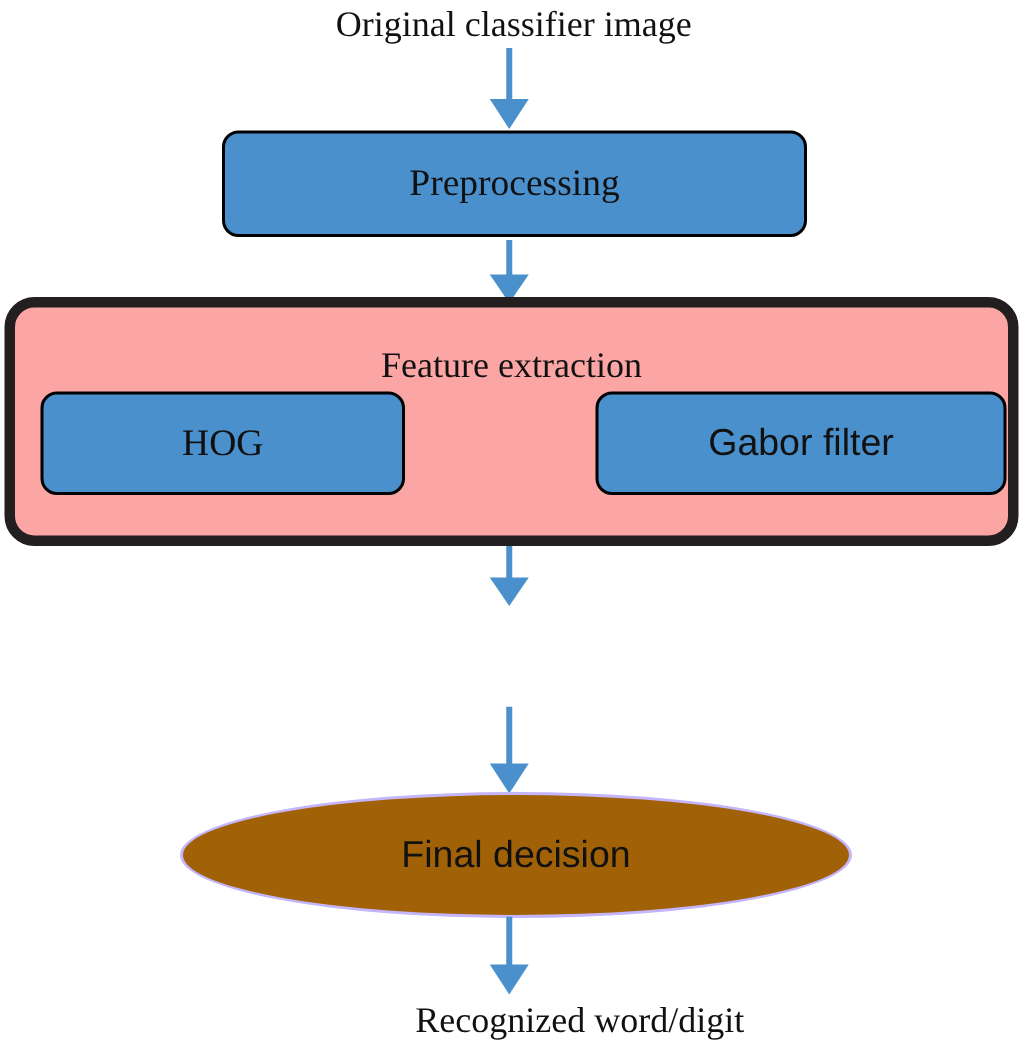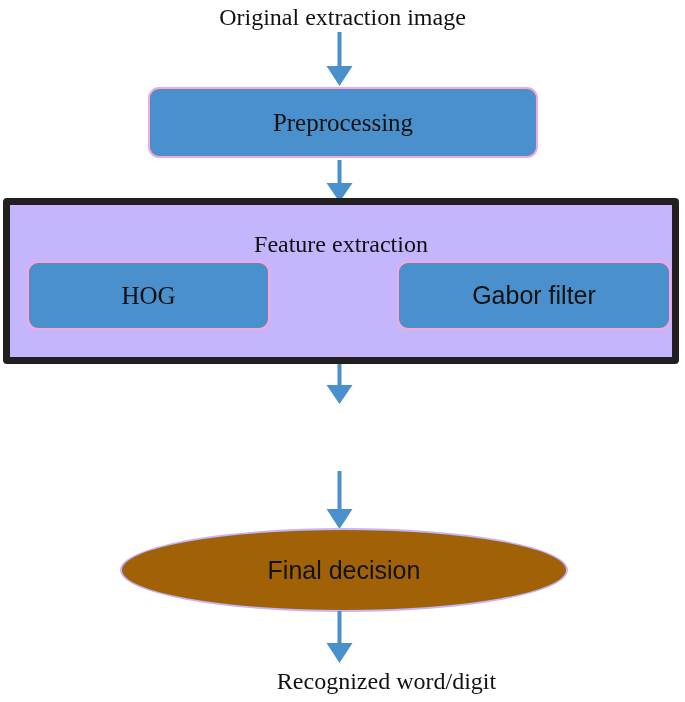--- a/index.html
+++ b/index.html
@@ -26,21 +26,21 @@
     font-size: 24px;
     color: #111111;
     white-space: nowrap;
   }
 
   
   .blue-box {
     position: absolute;
     box-sizing: border-box;
     background: #4A90CC;
-    border: 2px solid #f9a8d4;
+    border: 2px solid #000000;
     border-radius: 11px;
     display: flex;
     align-items: center;
     justify-content: center;
     color: #111111;
   }
   .blue-box .box-text {
     font-size: 25px;
     line-height: 1;
     display: block;
@@ -50,22 +50,22 @@
 
   
   #feature-group {
     position: absolute;
     box-sizing: border-box;
     left: 3px;
     top: 198px;
     width: 676px;
     height: 166px;
     border: 7px solid #231f20;
-    border-radius: 4px;
-    background: #c4b5fd;
+    border-radius: 20px;
+    background: #fca5a5;
   }
   #feature-group-title {
     position: absolute;
     left: 0;
     top: 26px;
     width: 100%;
     text-align: center;
     font-family: "Liberation Serif", serif;
     font-size: 24px;
     color: #111111;
@@ -99,21 +99,21 @@
     left: 326px;
     width: 27px;
   }
   .arrow svg { display: block; }
 </style>
 </head>
 <body>
 
 <div id="canvas">
 
-  <div class="plain-label" style="top:4px;">Original extraction image</div>
+  <div class="plain-label" style="top:4px;">Original classifier image</div>
 
   <div class="arrow" style="top:32px;">
     <svg width="27" height="54" viewBox="0 0 27 54" xmlns="http://www.w3.org/2000/svg">
       <rect x="11.5" y="0" width="4" height="36" fill="#4A90CC"></rect>
       <polygon points="0.5,34 26.5,34 13.5,54" fill="#4A90CC"></polygon>
     </svg>
   </div>
 
   <div class="blue-box" style="left:148px; top:87px; width:390px; height:71px;">
     <span class="box-text serif-text">Preprocessing</span>

